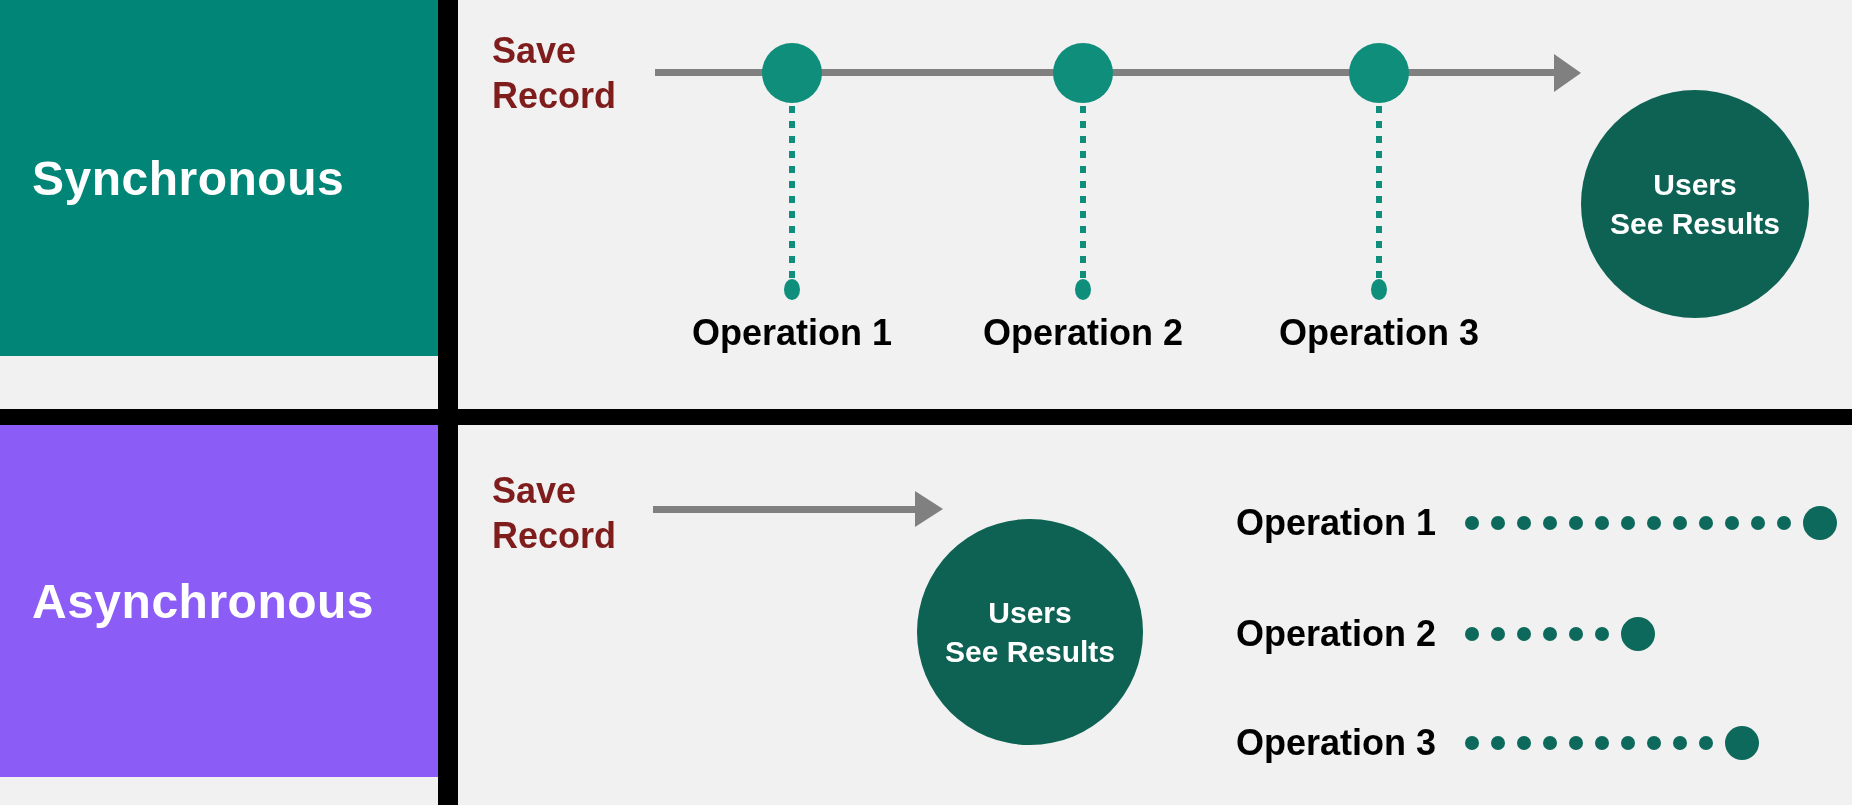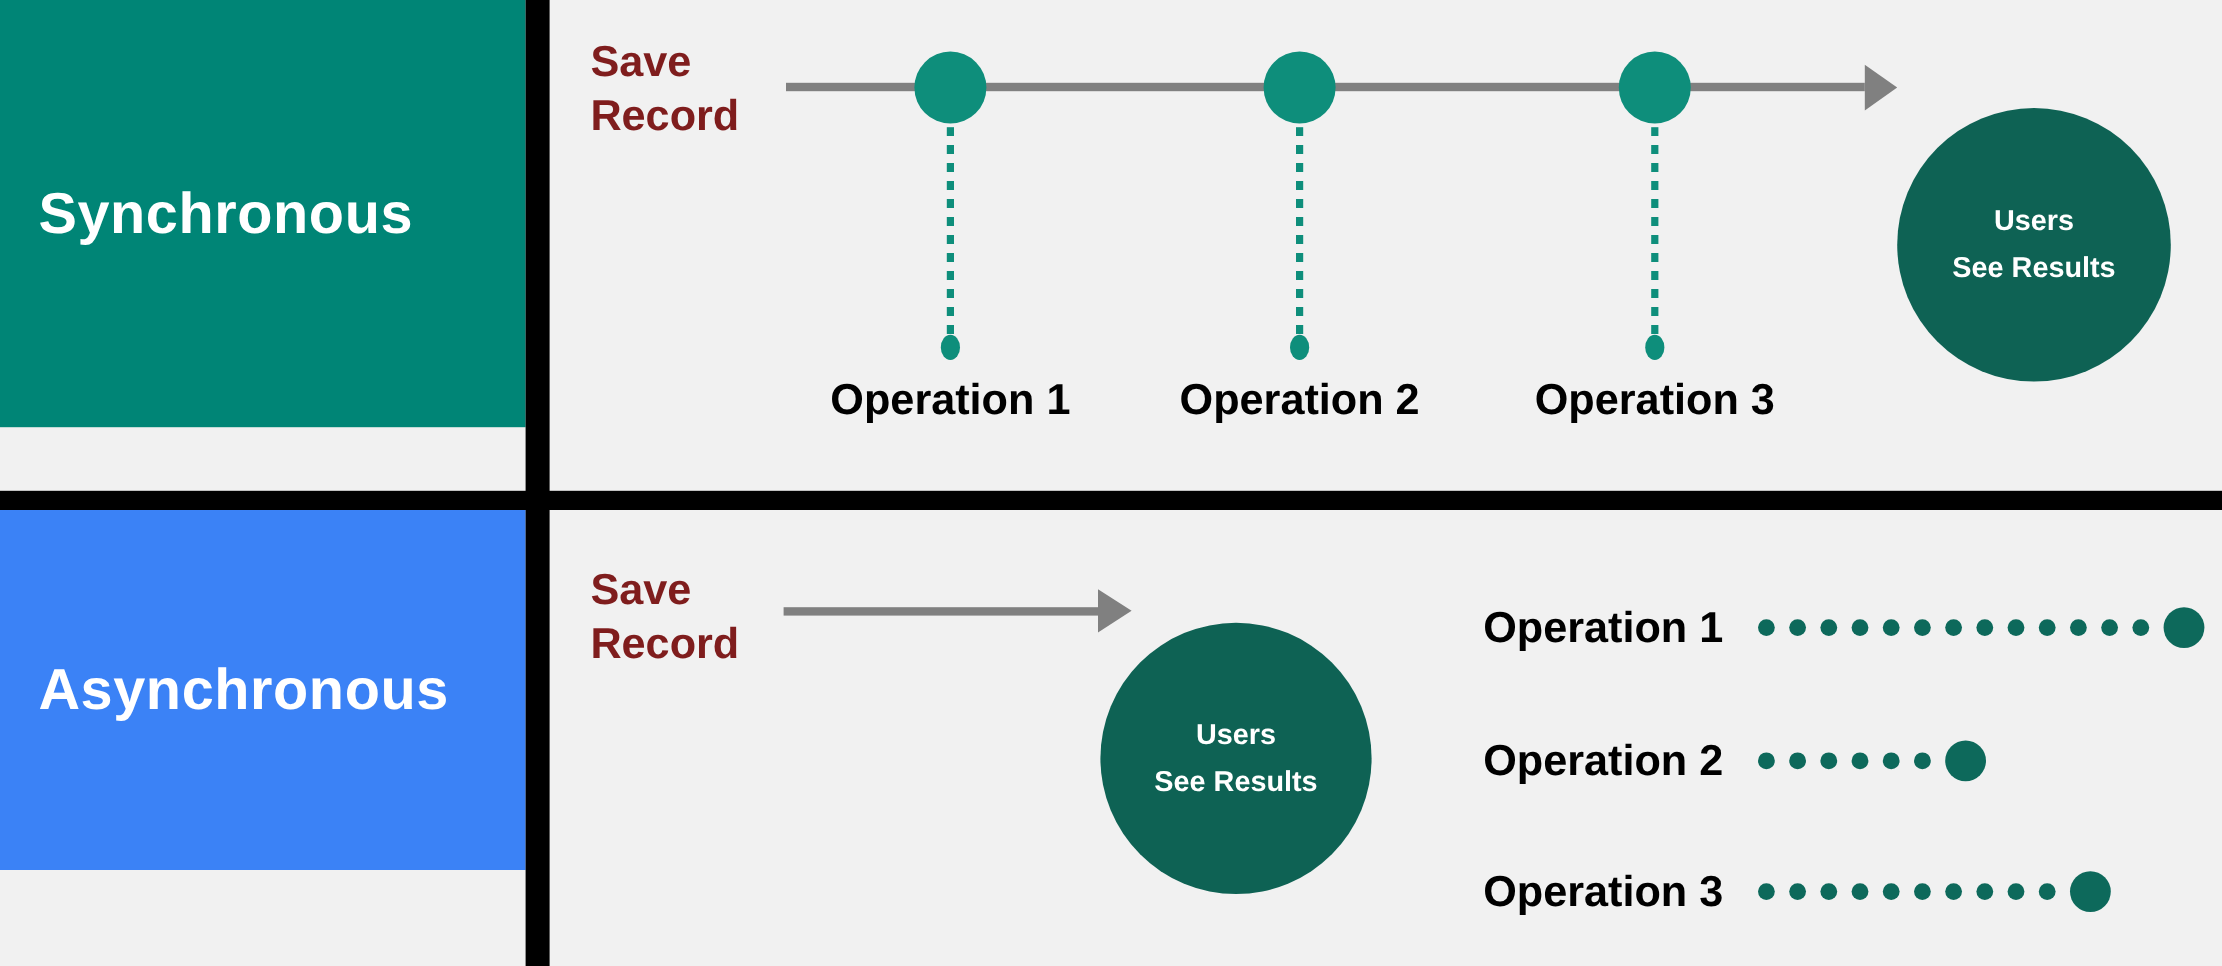--- a/index.html
+++ b/index.html
@@ -17,21 +17,21 @@
     position: absolute;
     left: 0;
     width: 438px;
     display: flex;
     align-items: center;
     box-sizing: border-box;
     padding-left: 32px;
   }
   .sync-panel  { top: 0;   height: 356px; background: #00857 6; }
   .sync-panel  { background: #008576; }
-  .async-panel { top: 425px; height: 300px; background: #3b82f6; }
+  .async-panel { top: 425px; height: 352px; background: #8b5cf6; }
   .panel-title {
     color: #ffffff;
     font-size: 48px;
     font-weight: bold;
     letter-spacing: 0.5px;
     white-space: nowrap;
   }
 
   
   .v-divider { position: absolute; left: 438px; top: 0; width: 20px; height: 805px; background: #000; }
@@ -94,21 +94,21 @@
   .users-circle {
     position: absolute;
     border-radius: 50%;
     background: #0E6254;
     color: #fff;
     display: flex;
     flex-direction: column;
     align-items: center;
     justify-content: center;
     text-align: center;
-    font-size: 24px;
+    font-size: 30px;
     font-weight: bold;
     line-height: 39px;
   }
   .users-circle.sync  { left: 1581px; top: 90px;  width: 228px; height: 228px; }
   .users-circle.async { left: 917px;  top: 519px; width: 226px; height: 226px; }
 
   
   .op-row {
     position: absolute;
     left: 1236px;

